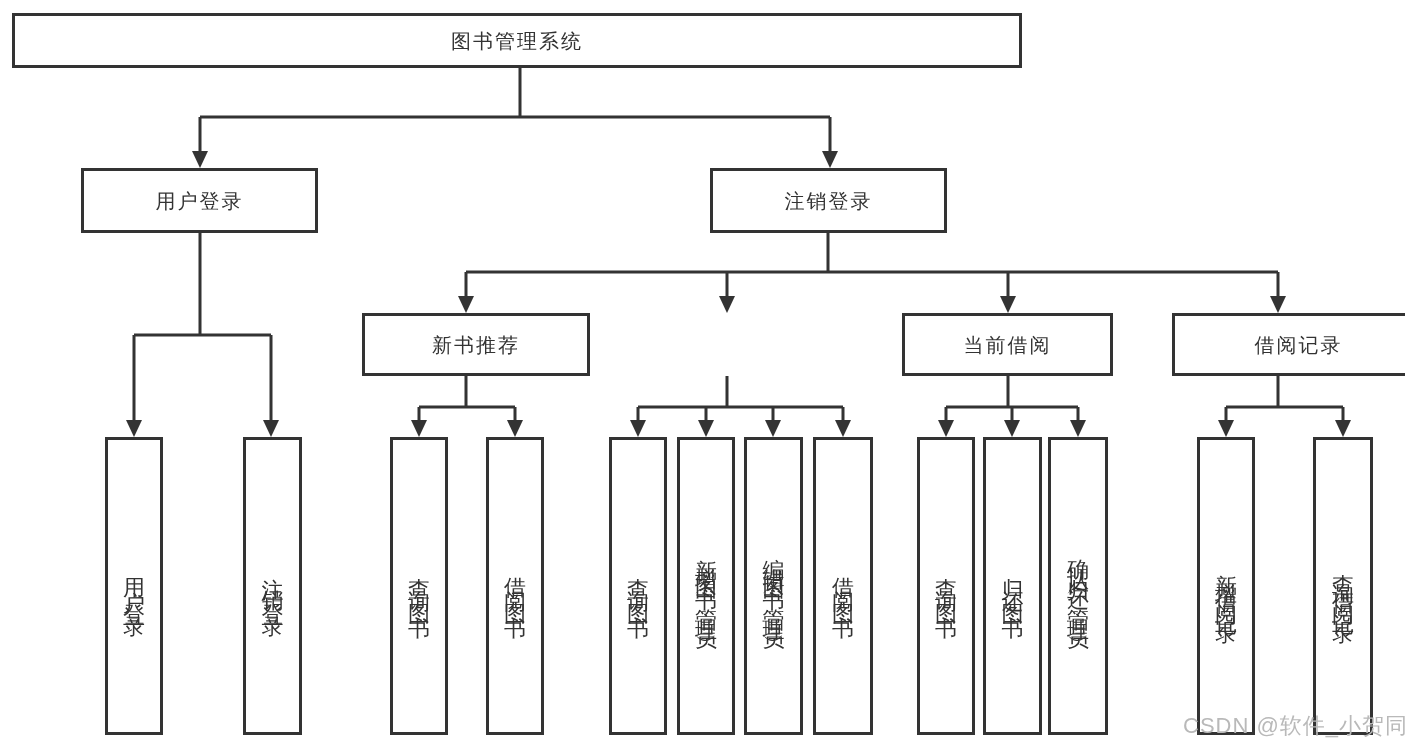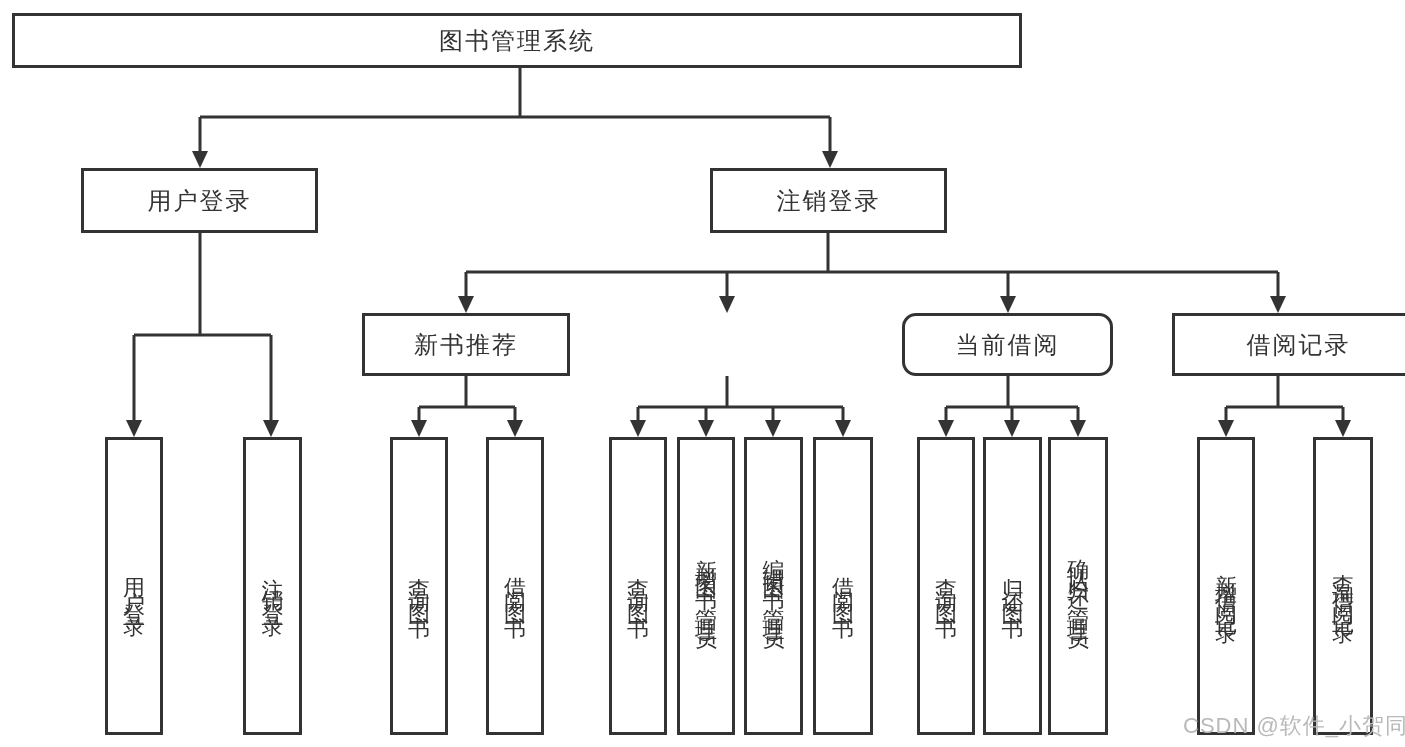--- a/index.html
+++ b/index.html
@@ -7,21 +7,21 @@
     position:relative;width:1405px;height:747px;background:#ffffff;
     font-family:"Liberation Sans",sans-serif;overflow:hidden;
   }
   .connectors{position:absolute;left:0;top:0;z-index:1;}
   .node{
     position:absolute;box-sizing:border-box;z-index:2;
     border:3px solid #333333;background:#ffffff;color:#333333;
     display:flex;align-items:center;justify-content:center;
   }
   .node.h .label{
-    font-size:24px;letter-spacing:2px;white-space:nowrap;line-height:1;
+    font-size:20px;letter-spacing:2px;white-space:nowrap;line-height:1;
   }
   .node.v .label{
     writing-mode:vertical-rl;text-orientation:mixed;
     font-size:22px;letter-spacing:13px;line-height:1;
   }
   .node.v.tight .label{letter-spacing:10px;}
   .watermark{
     position:absolute;left:1183px;top:711px;z-index:3;
     font-size:22px;color:#b9b9b9;letter-spacing:1px;white-space:nowrap;
   }
@@ -69,24 +69,24 @@
     <span class="label">图书管理系统</span>
   </div>
 
   <div class="node h" style="left:81px;top:168px;width:237px;height:65px;">
     <span class="label">用户登录</span>
   </div>
   <div class="node h" style="left:710px;top:168px;width:237px;height:65px;">
     <span class="label">注销登录</span>
   </div>
 
-  <div class="node h" style="left:362px;top:313px;width:208px;height:63px;">
+  <div class="node h" style="left:362px;top:313px;width:228px;height:63px;">
     <span class="label">新书推荐</span>
   </div>
-  <div class="node h" style="left:902px;top:313px;width:211px;height:63px;border-radius:14px;">
+  <div class="node h" style="left:902px;top:313px;width:211px;height:63px;">
     <span class="label">当前借阅</span>
   </div>
   <div class="node h" style="left:1172px;top:313px;width:253px;height:63px;">
     <span class="label">借阅记录</span>
   </div>
 
   <div class="node v" style="left:105px;top:437px;width:58px;height:298px;">
     <span class="label">用户登录</span>
   </div>
   <div class="node v" style="left:243px;top:437px;width:59px;height:298px;">

